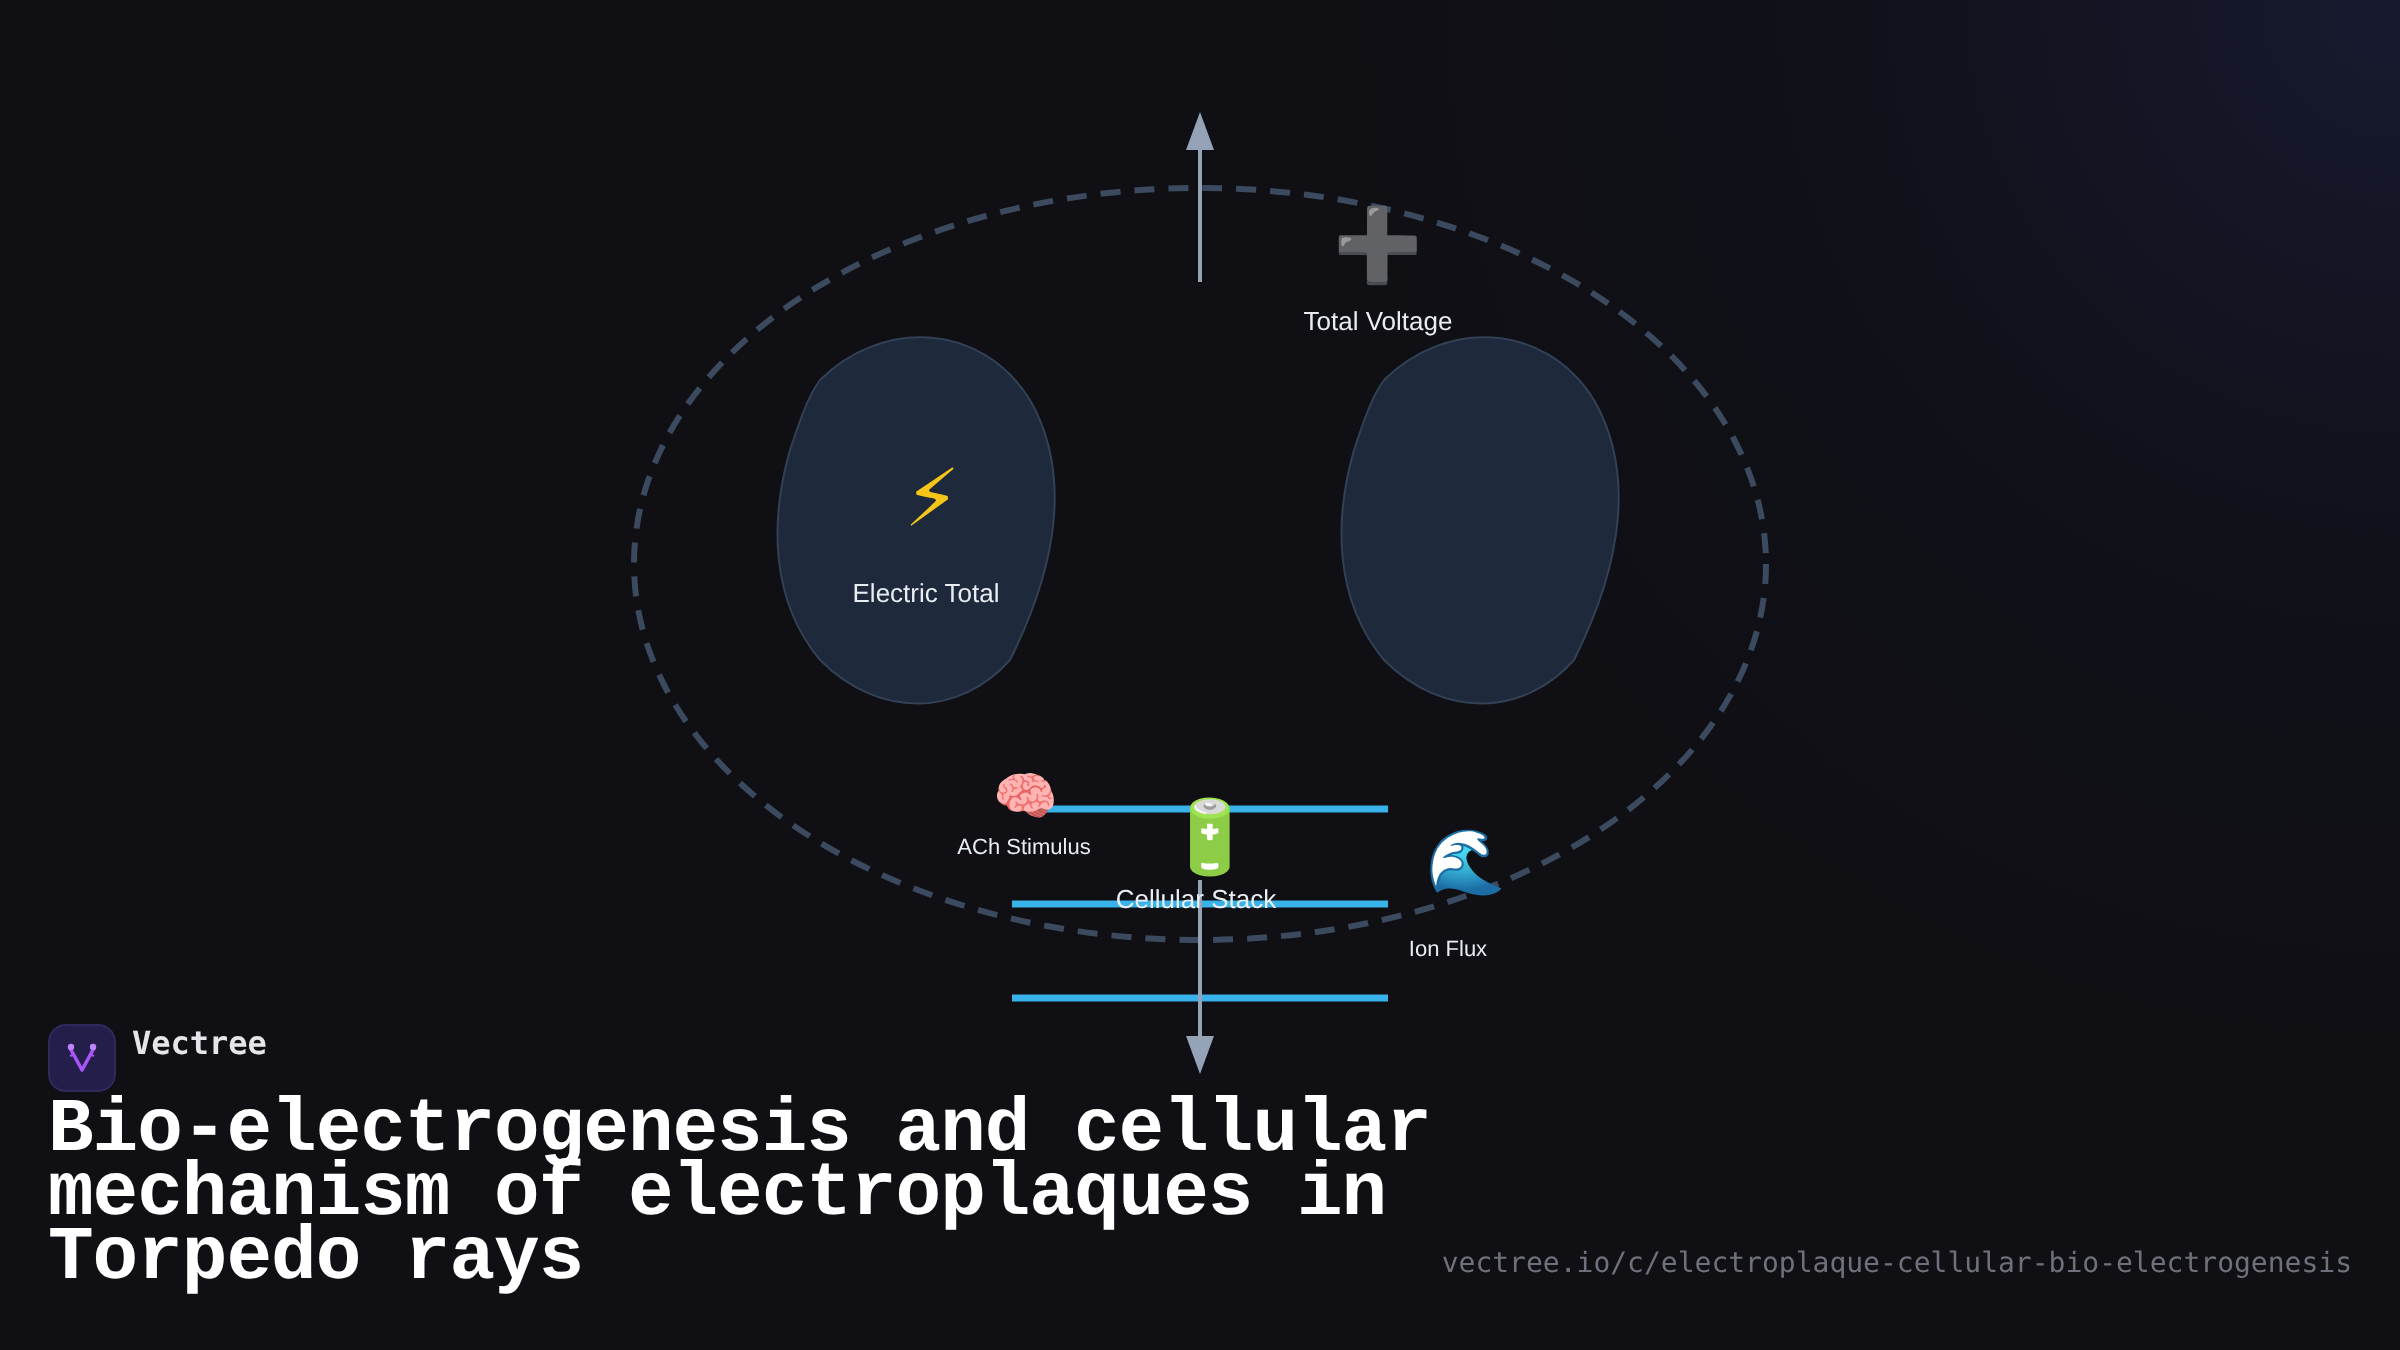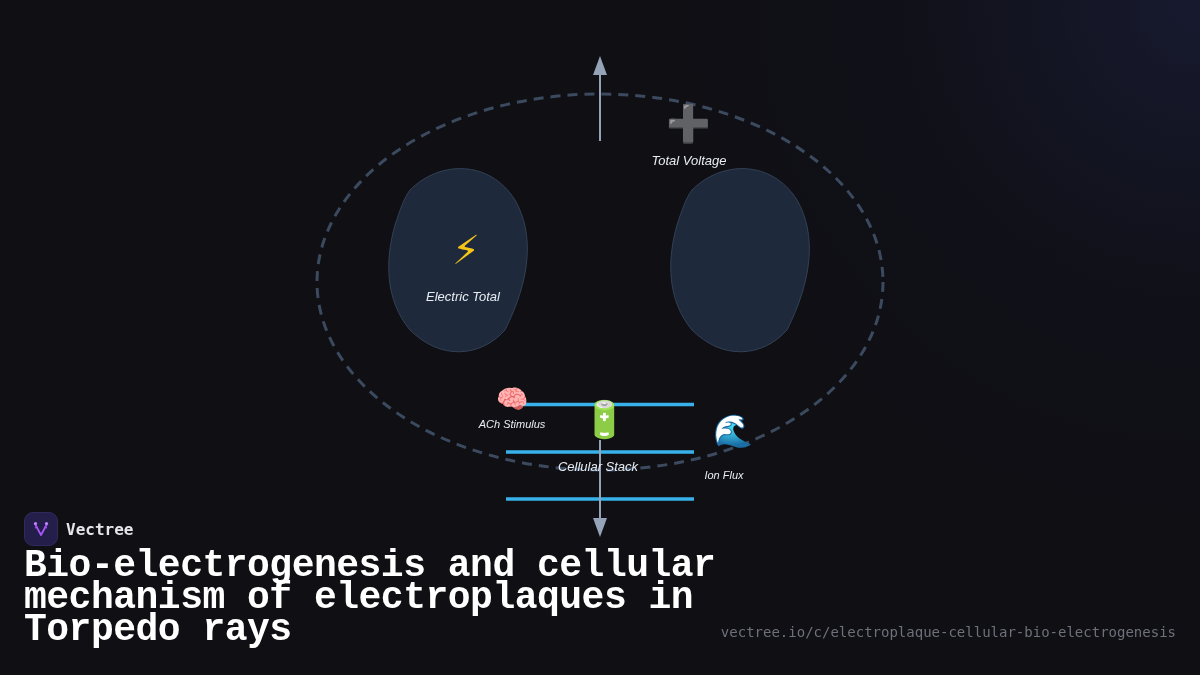--- a/index.html
+++ b/index.html
@@ -21,32 +21,31 @@
       position: absolute; left: 0; top: 0;
       width: 1200px; height: 675px;
     }
     .label {
       position: absolute;
       color: #e8edf3;
       font-family: "Liberation Sans", sans-serif;
       font-size: 13px;
       white-space: nowrap;
       transform: translateX(-50%);
-      font-style: italic;
     }
     .label.small { font-size: 11px; }
     .emoji {
       position: absolute;
       transform: translate(-50%, -50%);
       line-height: 1;
       font-family: "DejaVu Sans", sans-serif;
     }
     .brand {
       position: absolute; left: 24px; top: 512px;
-      display: flex; align-items: center; gap: 8px;
+      display: flex; align-items: flex-start; gap: 8px;
     }
     .brand-logo {
       width: 34px; height: 34px;
       border-radius: 9px;
       background: #231f4a;
       border: 1px solid #2f2a5c;
       box-sizing: border-box;
       display: flex; align-items: center; justify-content: center;
     }
     .brand-name {
@@ -104,21 +103,21 @@
   <div class="emoji" style="left:689px; top:124px; font-size:36px; color:#8a8a8a;">➕</div>
   <div class="label" style="left:689px; top:153px;">Total Voltage</div>
 
   <div class="emoji" style="left:466px; top:250px; font-size:40px; color:#f5c518;">⚡</div>
   <div class="label" style="left:463px; top:289px;">Electric Total</div>
 
   <div class="emoji" style="left:513px; top:399px; font-size:26px; color:#f4a3b0;">🧠</div>
   <div class="label small" style="left:512px; top:418px;">ACh Stimulus</div>
 
   <div class="emoji" style="left:605px; top:420px; font-size:36px; color:#8bc34a;">🔋</div>
-  <div class="label" style="left:598px; top:459px;">Cellular Stack</div>
+  <div class="label" style="left:598px; top:442px;">Cellular Stack</div>
 
   <div class="emoji" style="left:733px; top:431px; font-size:32px; color:#2196f3;">🌊</div>
   <div class="label small" style="left:724px; top:469px;text-align:center;">Ion Flux</div>
 
   <div class="brand">
     <div class="brand-logo">
       <svg width="20" height="20" viewBox="0 0 20 20">
         <path d="M4 5 L10 16 L16 5" fill="none" stroke="#a855f7" stroke-width="1.8" stroke-linecap="round" stroke-linejoin="round"></path>
         <circle cx="4.5" cy="4.5" r="1.6" fill="#c084fc"></circle>
         <circle cx="15.5" cy="4.5" r="1.6" fill="#c084fc"></circle>

